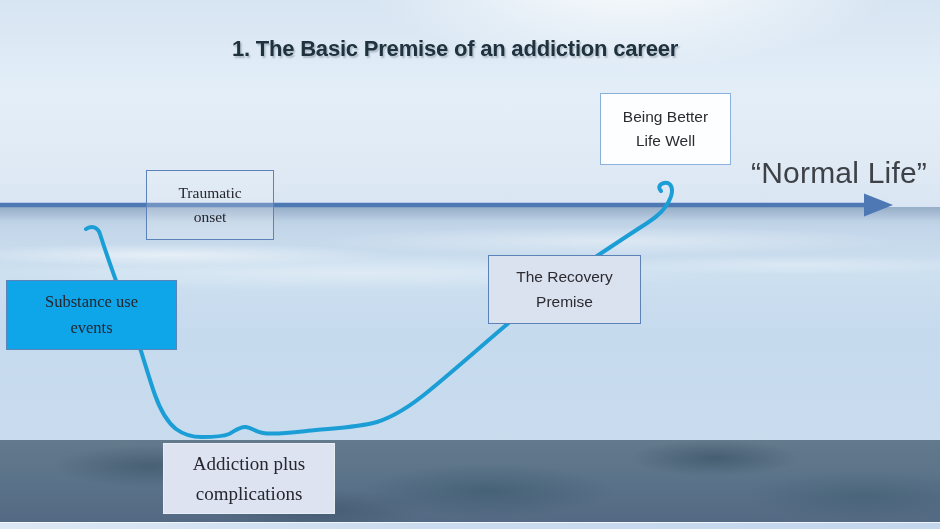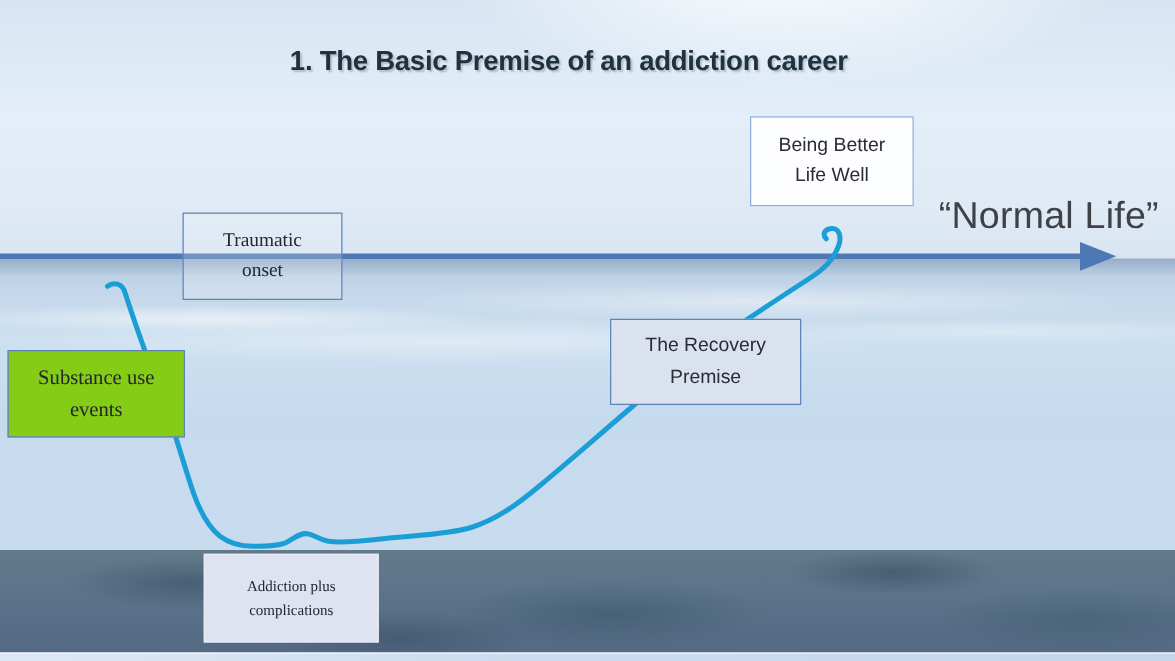--- a/index.html
+++ b/index.html
@@ -55,24 +55,24 @@
   }
   .callout{
     position:absolute;z-index:3;box-sizing:border-box;
     display:flex;flex-direction:column;justify-content:center;align-items:center;
     text-align:center;color:#26262e;line-height:1.55;
     border:1.5px solid var(--box-border,#5c83b8);
   }
   .serif{font-family:Liberation Serif, serif;font-size:16.5px;}
   .sans{font-family:"Liberation Sans",sans-serif;font-size:15.5px;color:#2b2b31;}
   .c-traumatic{left:146px;top:170px;width:128px;height:70px;background:rgba(240,246,252,.22);font-size:15.5px;}
-  .c-substance{left:6px;top:280px;width:142px;height:70px;background:#84cc16;}
+  .c-substance{left:6px;top:280px;width:171px;height:70px;background:#0ea5e9;}
   .c-recovery{left:488px;top:255px;width:153px;height:69px;background:#dae2ef;}
   .c-better{left:600px;top:93px;width:131px;height:72px;background:#fdfeff;border-color:#8ab0dc;}
-  .c-addiction{left:163px;top:443px;width:140px;height:71px;background:#dde3f1;border-color:#e9edf6;font-size:12px;}
+  .c-addiction{left:163px;top:443px;width:172px;height:71px;background:#dde3f1;border-color:#e9edf6;font-size:19px;}
 </style>
 </head>
 <body>
 
 <div class="slide">
 
   <div class="bg-sky"></div>
   <div class="bg-water"></div>
   <div class="bg-seabed"></div>
   <div class="bg-footer"></div>

